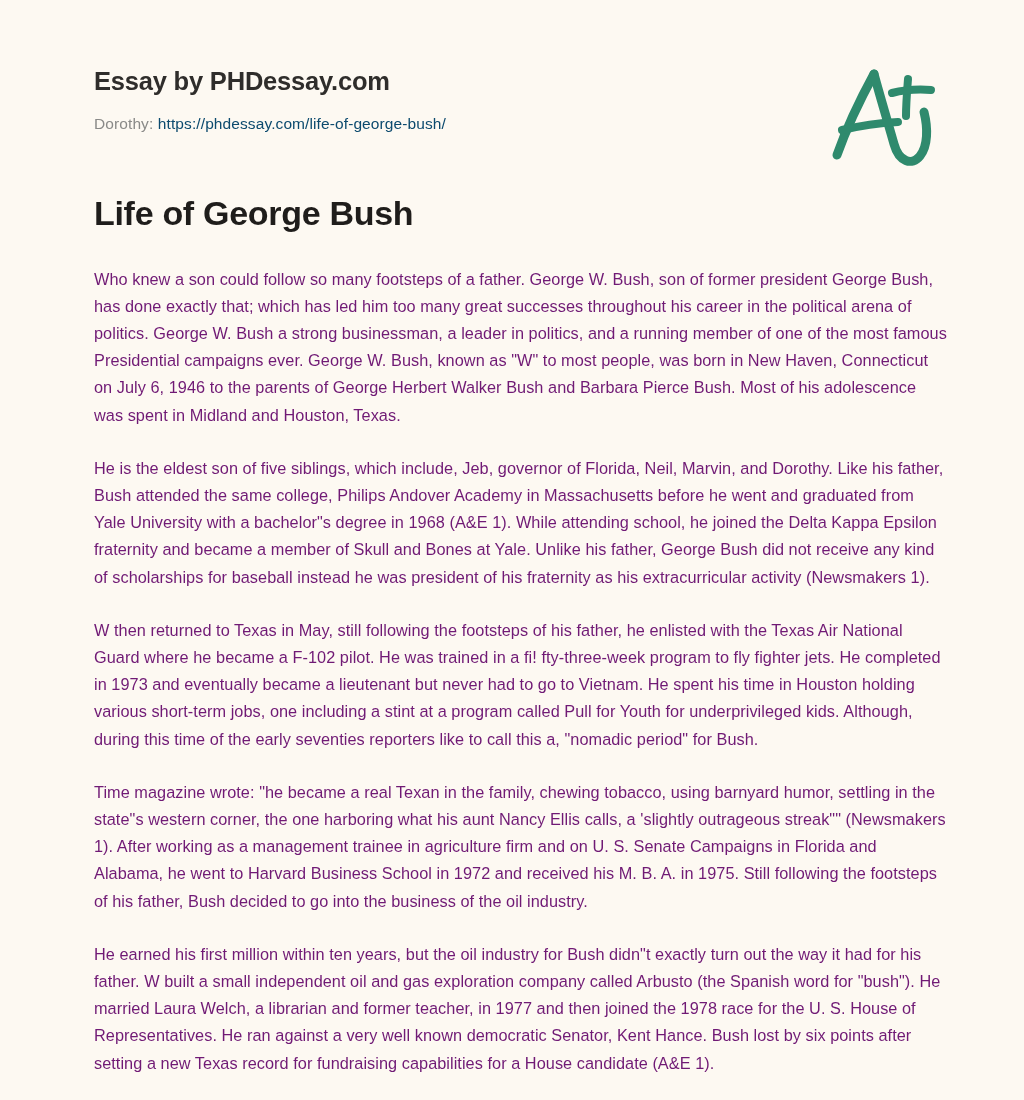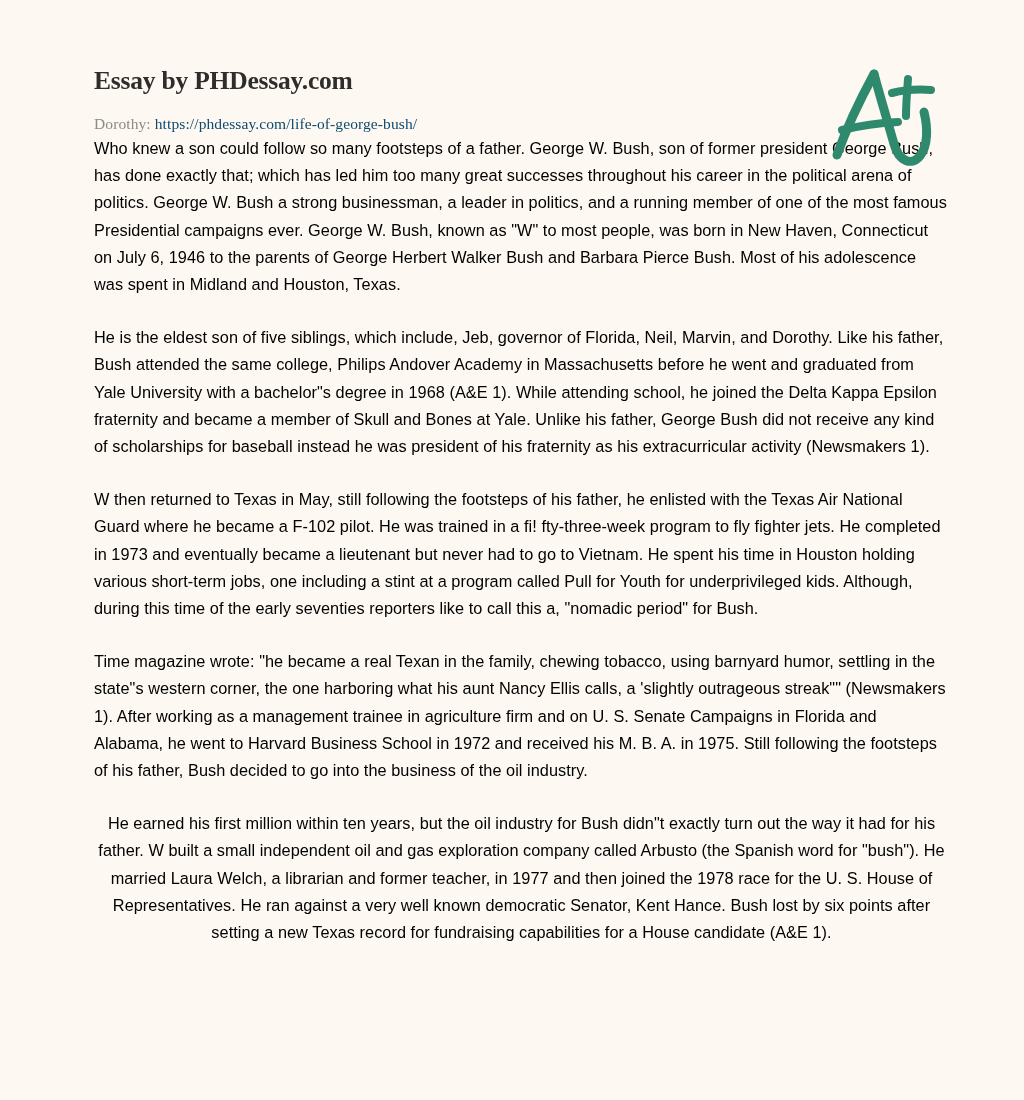--- a/index.html
+++ b/index.html
@@ -23,21 +23,20 @@
     box-sizing: border-box;
     padding: 0 75px 0 94px;
   }
 
   
   .header {
     position: relative;
     padding-top: 66px;
     height: 104px;
     box-sizing: border-box;
-    font-family: Liberation Serif, serif;
   }
 
   .brand-line {
     font-size: 25.5px;
     font-weight: 700;
     letter-spacing: -0.2px;
     color: #2f2d2b;
     line-height: 1.2;
     margin: 0;
   }
@@ -77,28 +76,27 @@
 
   
   .article {
     margin-top: 31px;
   }
 
   .article p {
     margin: 0 0 26px 0;
     font-size: 16.3px;
     line-height: 1.67;
-    color: #000000;
+    color: #701a75;
     letter-spacing: 0.05px;
     text-align: left;
   }
 
   .article p:last-child {
     margin-bottom: 0;
-    text-align: center;
   }
 </style>
 </head>
 <body>
 
 <div class="page">
 
   <div class="header">
     <h1 class="brand-line">Essay by PHDessay.com</h1>
     <p class="source-line">
@@ -117,20 +115,21 @@
           <path d="M38 78 C 55 74, 76 71, 94 70" stroke-width="8"></path>
 
           <path d="M104 27 C 103 40, 102 52, 102 64" stroke-width="8"></path>
 
           <path d="M88 41 C 100 38, 114 37, 127 38" stroke-width="8"></path>
         </g>
       </svg>
     </div>
   </div>
 
+  <h2 class="doc-title">Life of George Bush</h2>
 
   <div class="article">
     <p>Who knew a son could follow so many footsteps of a father. George W. Bush, son of former president George Bush, has done exactly that; which has led him too many great successes throughout his career in the political arena of politics. George W. Bush a strong businessman, a leader in politics, and a running member of one of the most famous Presidential campaigns ever. George W. Bush, known as "W" to most people, was born in New Haven, Connecticut on July 6, 1946 to the parents of George Herbert Walker Bush and Barbara Pierce Bush. Most of his adolescence was spent in Midland and Houston, Texas.</p>
     <p>He is the eldest son of five siblings, which include, Jeb, governor of Florida, Neil, Marvin, and Dorothy. Like his father, Bush attended the same college, Philips Andover Academy in Massachusetts before he went and graduated from Yale University with a bachelor"s degree in 1968 (A&amp;E 1). While attending school, he joined the Delta Kappa Epsilon fraternity and became a member of Skull and Bones at Yale. Unlike his father, George Bush did not receive any kind of scholarships for baseball instead he was president of his fraternity as his extracurricular activity (Newsmakers 1).</p>
     <p>W then returned to Texas in May, still following the footsteps of his father, he enlisted with the Texas Air National Guard where he became a F-102 pilot. He was trained in a fi! fty-three-week program to fly fighter jets. He completed in 1973 and eventually became a lieutenant but never had to go to Vietnam. He spent his time in Houston holding various short-term jobs, one including a stint at a program called Pull for Youth for underprivileged kids. Although, during this time of the early seventies reporters like to call this a, "nomadic period" for Bush.</p>
     <p>Time magazine wrote: "he became a real Texan in the family, chewing tobacco, using barnyard humor, settling in the state"s western corner, the one harboring what his aunt Nancy Ellis calls, a 'slightly outrageous streak"" (Newsmakers 1). After working as a management trainee in agriculture firm and on U. S. Senate Campaigns in Florida and Alabama, he went to Harvard Business School in 1972 and received his M. B. A. in 1975. Still following the footsteps of his father, Bush decided to go into the business of the oil industry.</p>
     <p>He earned his first million within ten years, but the oil industry for Bush didn"t exactly turn out the way it had for his father. W built a small independent oil and gas exploration company called Arbusto (the Spanish word for "bush"). He married Laura Welch, a librarian and former teacher, in 1977 and then joined the 1978 race for the U. S. House of Representatives. He ran against a very well known democratic Senator, Kent Hance. Bush lost by six points after setting a new Texas record for fundraising capabilities for a House candidate (A&amp;E 1).</p>
 
   </div>
 

